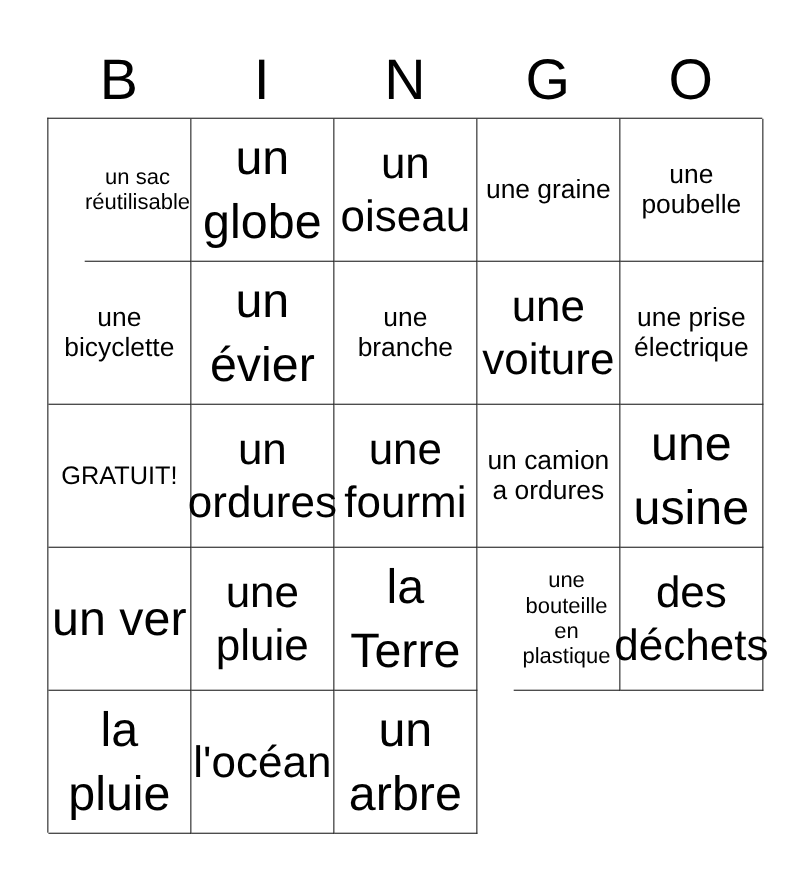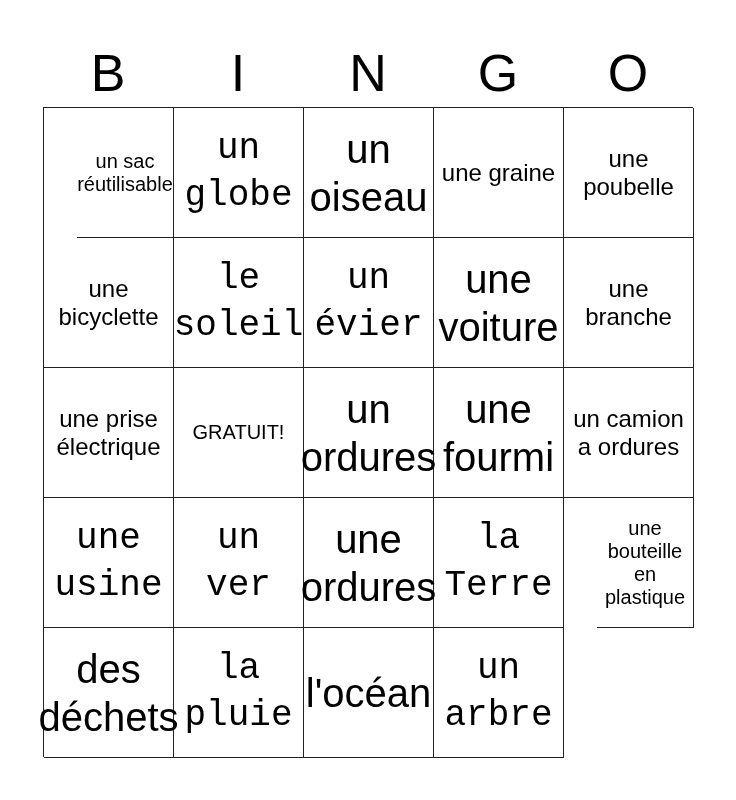--- a/index.html
+++ b/index.html
@@ -9,22 +9,22 @@
     .header span { flex: 1; text-align: center; font-size: 52px; line-height: 66px; }
     .grid { position: absolute; left: 43px; top: 107px; width: 650px; height: 650px;
             display: grid; grid-template-columns: repeat(5, 130px); grid-template-rows: repeat(5, 130px);
             border-left: 1.5px solid #222; border-top: 1.5px solid #222; box-sizing: border-box; }
     .cell { border-right: 1.5px solid #222; border-bottom: 1.5px solid #222; box-sizing: border-box;
             display: flex; align-items: center; justify-content: center; text-align: center;
             padding: 2px; line-height: 1.15; }
     .s-xs { font-size: 20px; margin-left: 33px; }
     .s-sm { font-size: 24px; }
     .s-md { font-size: 40px; line-height: 1.2; }
-    .s-lg { font-size: 36px; line-height: 1.3; font-family: Liberation Mono, monospace; }
-    .s-free { font-size: 20px; }
+    .s-lg { font-size: 44px; line-height: 1.3; }
+    .s-free { font-size: 23px; }
   </style>
 </head>
 <body>
 
 <div class="header">
   <span>B</span>
   <span>I</span>
   <span>N</span>
   <span>G</span>
   <span>O</span>
@@ -43,30 +43,27 @@
     <div class="cell s-sm">
       <span>une graine</span>
     </div>
     <div class="cell s-sm">
       <span>une poubelle</span>
     </div>
     <div class="cell s-sm">
       <span>une bicyclette</span>
     </div>
     <div class="cell s-lg">
-      <span>le soleil</span>
+      <span>un évier</span>
     </div>
-    <div class="cell s-lg">
-      <span>un évier</span>
+    <div class="cell s-sm">
+      <span>une branche</span>
     </div>
     <div class="cell s-md">
       <span>une voiture</span>
-    </div>
-    <div class="cell s-sm">
-      <span>une branche</span>
     </div>
     <div class="cell s-sm">
       <span>une prise électrique</span>
     </div>
     <div class="cell s-free">
       <span>GRATUIT!</span>
     </div>
     <div class="cell s-md">
       <span>un ordures</span>
     </div>
@@ -76,21 +73,21 @@
     <div class="cell s-sm">
       <span>un camion a ordures</span>
     </div>
     <div class="cell s-lg">
       <span>une usine</span>
     </div>
     <div class="cell s-lg">
       <span>un ver</span>
     </div>
     <div class="cell s-md">
-      <span>une ordures</span>
+      <span>une pluie</span>
     </div>
     <div class="cell s-lg">
       <span>la Terre</span>
     </div>
     <div class="cell s-xs">
       <span>une bouteille en plastique</span>
     </div>
     <div class="cell s-md">
       <span>des déchets</span>
     </div>

